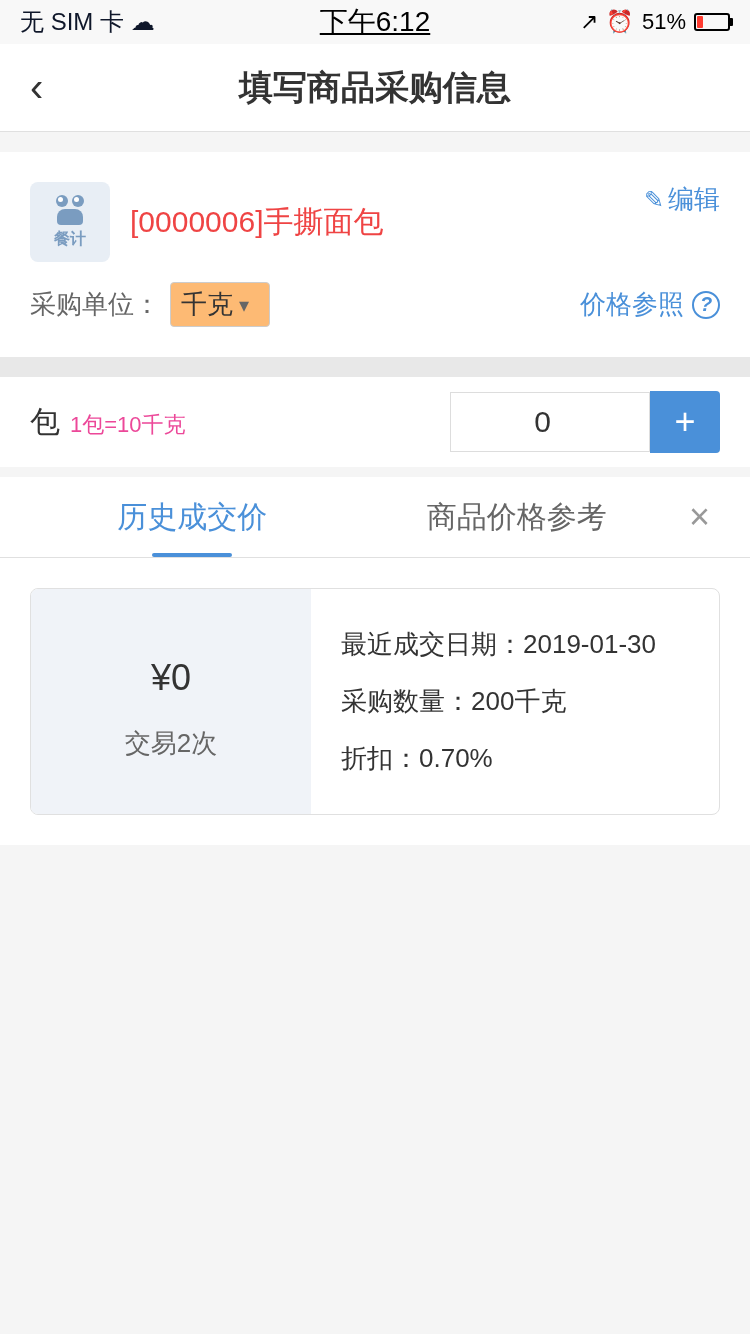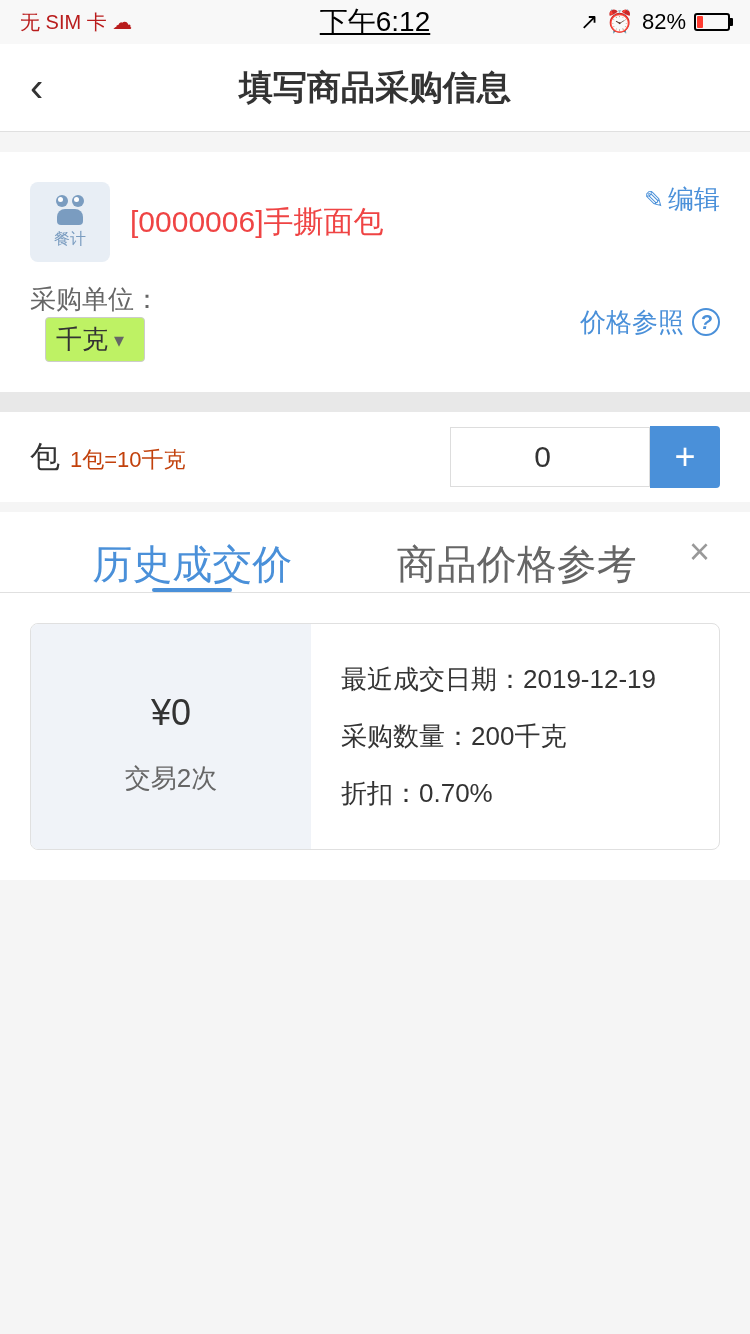--- a/index.html
+++ b/index.html
@@ -18,22 +18,22 @@
       width: 750px;
       height: 44px;
       background: #f8f8f8;
       display: flex;
       align-items: center;
       justify-content: space-between;
       padding: 0 20px;
       font-size: 26px;
     }
     .status-left {
-      font-size: 20px;
-      color: #b91c1c;
+      font-size: 24px;
+      color: #0f172a;
       font-weight: 500;
     }
     .status-center {
       font-size: 28px;
       color: #000;
       font-weight: 500;
       position: absolute;
       left: 50%;
       transform: translateX(-50%);
       text-decoration: underline;
@@ -154,30 +154,29 @@
       margin-top: 20px;
       display: flex;
       align-items: center;
       justify-content: space-between;
     }
     .unit-label {
       font-size: 26px;
       color: #666;
       display: flex;
       align-items: center;
-      gap: 0;
-      flex-direction: column;
+      gap: 10px;
     }
     .unit-select {
       border: 1px solid #ccc;
       border-radius: 4px;
       padding: 4px 20px 4px 10px;
       font-size: 26px;
       color: #333;
-      background: #bef264;
+      background: #fdba74;
       position: relative;
       display: inline-flex;
       align-items: center;
       cursor: pointer;
     }
     .unit-select-arrow {
       margin-left: 6px;
       font-size: 20px;
       color: #666;
     }
@@ -222,21 +221,21 @@
       align-items: baseline;
       gap: 10px;
     }
     .quantity-unit {
       font-size: 30px;
       color: #333;
       font-weight: 500;
     }
     .quantity-sub {
       font-size: 22px;
-      color: #c2410c;
+      color: #ec4899;
     }
     .quantity-controls {
       display: flex;
       align-items: center;
       gap: 0;
     }
     .quantity-input {
       width: 200px;
       height: 60px;
       border: 1px solid #ddd;
@@ -270,23 +269,23 @@
       display: flex;
       align-items: center;
       border-bottom: 1px solid #e0e0e0;
       padding: 0 30px;
       position: relative;
     }
     .tab-item {
       flex: 1;
       height: 80px;
       display: flex;
-      align-items: flex-end;
+      align-items: center;
       justify-content: center;
-      font-size: 40px;
+      font-size: 30px;
       color: #666;
       cursor: pointer;
       position: relative;
     }
     .tab-item.active {
       color: #4a90d9;
     }
     .tab-item.active::after {
       content: '';
       position: absolute;
@@ -394,34 +393,34 @@
     .owl-body {
       width: 26px;
       height: 16px;
       background: #7a9cc0;
       border-radius: 8px 8px 4px 4px;
       position: relative;
     }
     .owl-text {
       font-size: 16px;
       color: #7a9cc0;
-      font-weight: normal;
+      font-weight: bold;
       margin-top: 2px;
     }
   </style>
 </head>
 <body>
 
 <div class="status-bar">
   <span class="status-left">无 SIM 卡 ☁</span>
   <span class="status-center">下午6:12</span>
   <div class="status-right">
     <span>↗</span>
     <span>⏰</span>
-    <span>82%</span>
+    <span>51%</span>
     <div class="battery-icon">
       <div class="battery-body">
         <div class="battery-fill"></div>
       </div>
     </div>
   </div>
 </div>
 
 <div class="nav-bar">
   <span class="nav-back">‹</span>
@@ -491,21 +490,21 @@
   <div class="tab-content">
     <div class="price-card">
       <div class="price-card-left">
         <div class="price-amount">
           <span>¥</span><span>0</span>
         </div>
         <div class="price-count">交易2次</div>
       </div>
       <div class="price-card-right">
         <div class="price-detail-row">
-          <span>最近成交日期：</span><span>2019-12-19</span>
+          <span>最近成交日期：</span><span>2019-01-30</span>
         </div>
         <div class="price-detail-row">
           <span>采购数量：</span><span>200千克</span>
         </div>
         <div class="price-detail-row">
           <span>折扣：</span><span>0.70%</span>
         </div>
       </div>
     </div>
   </div>

